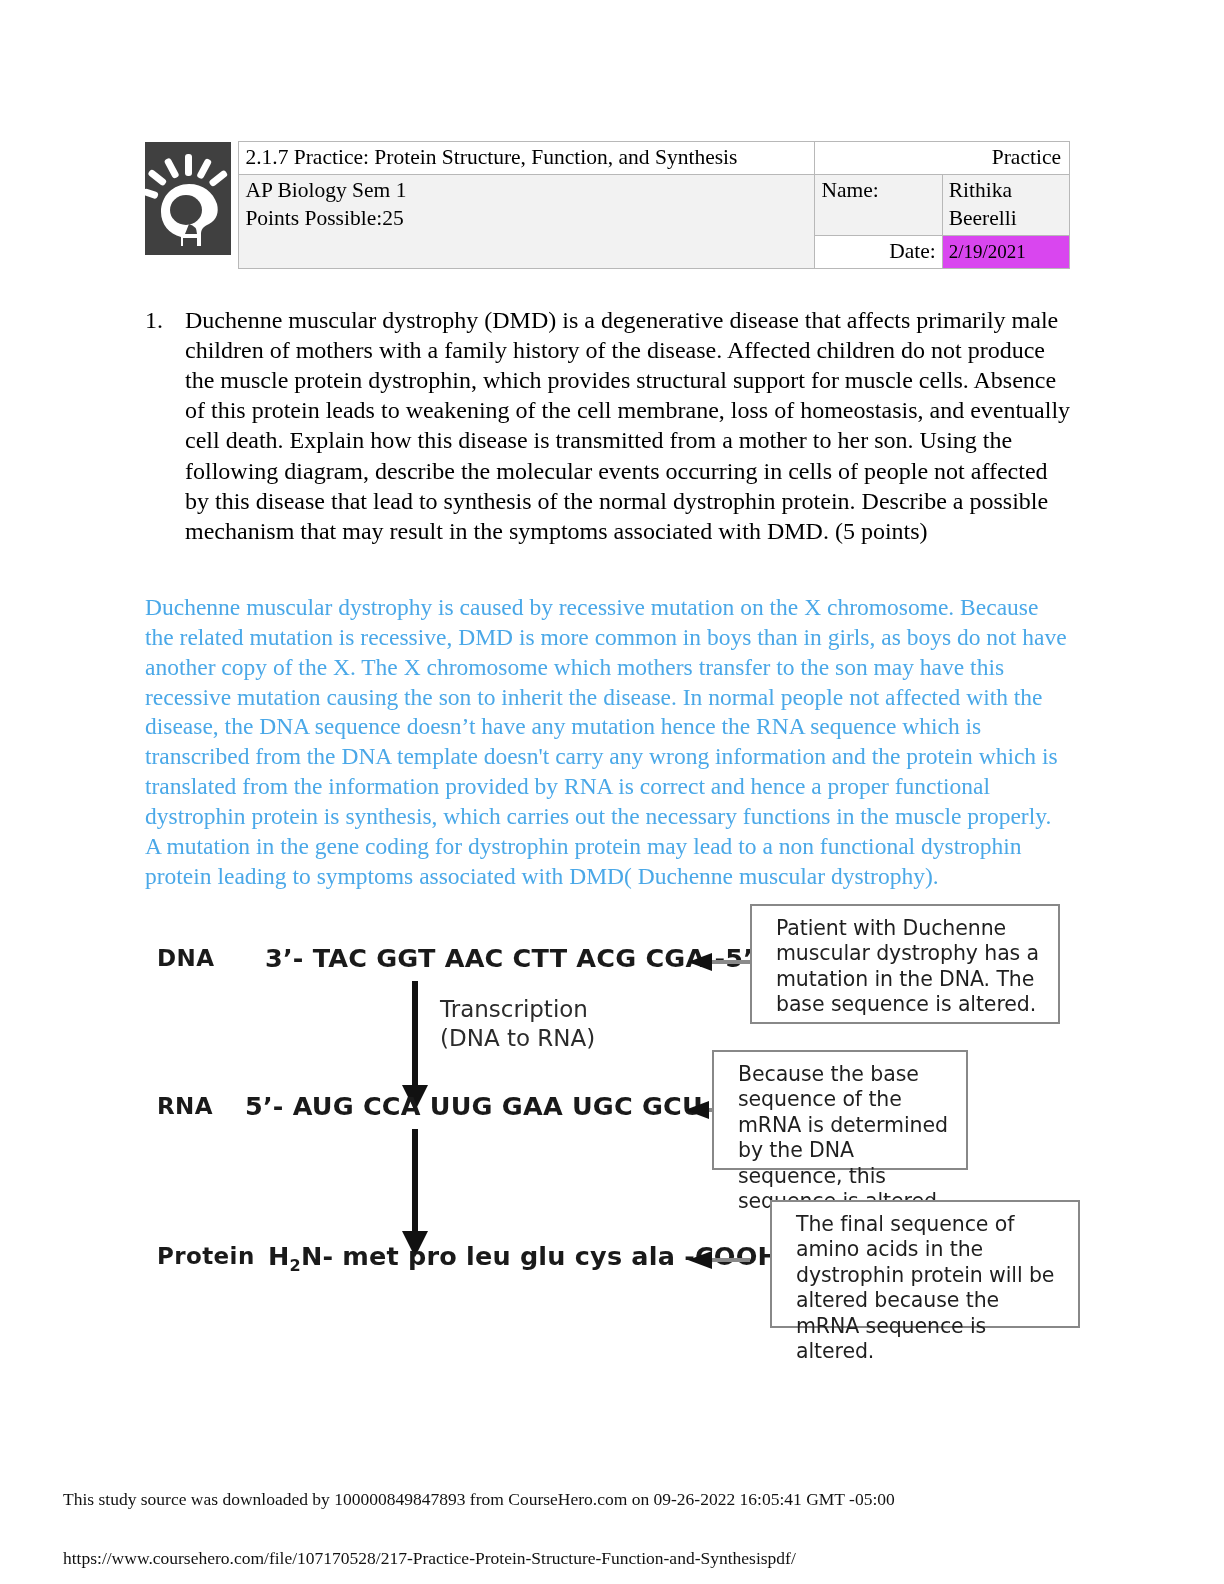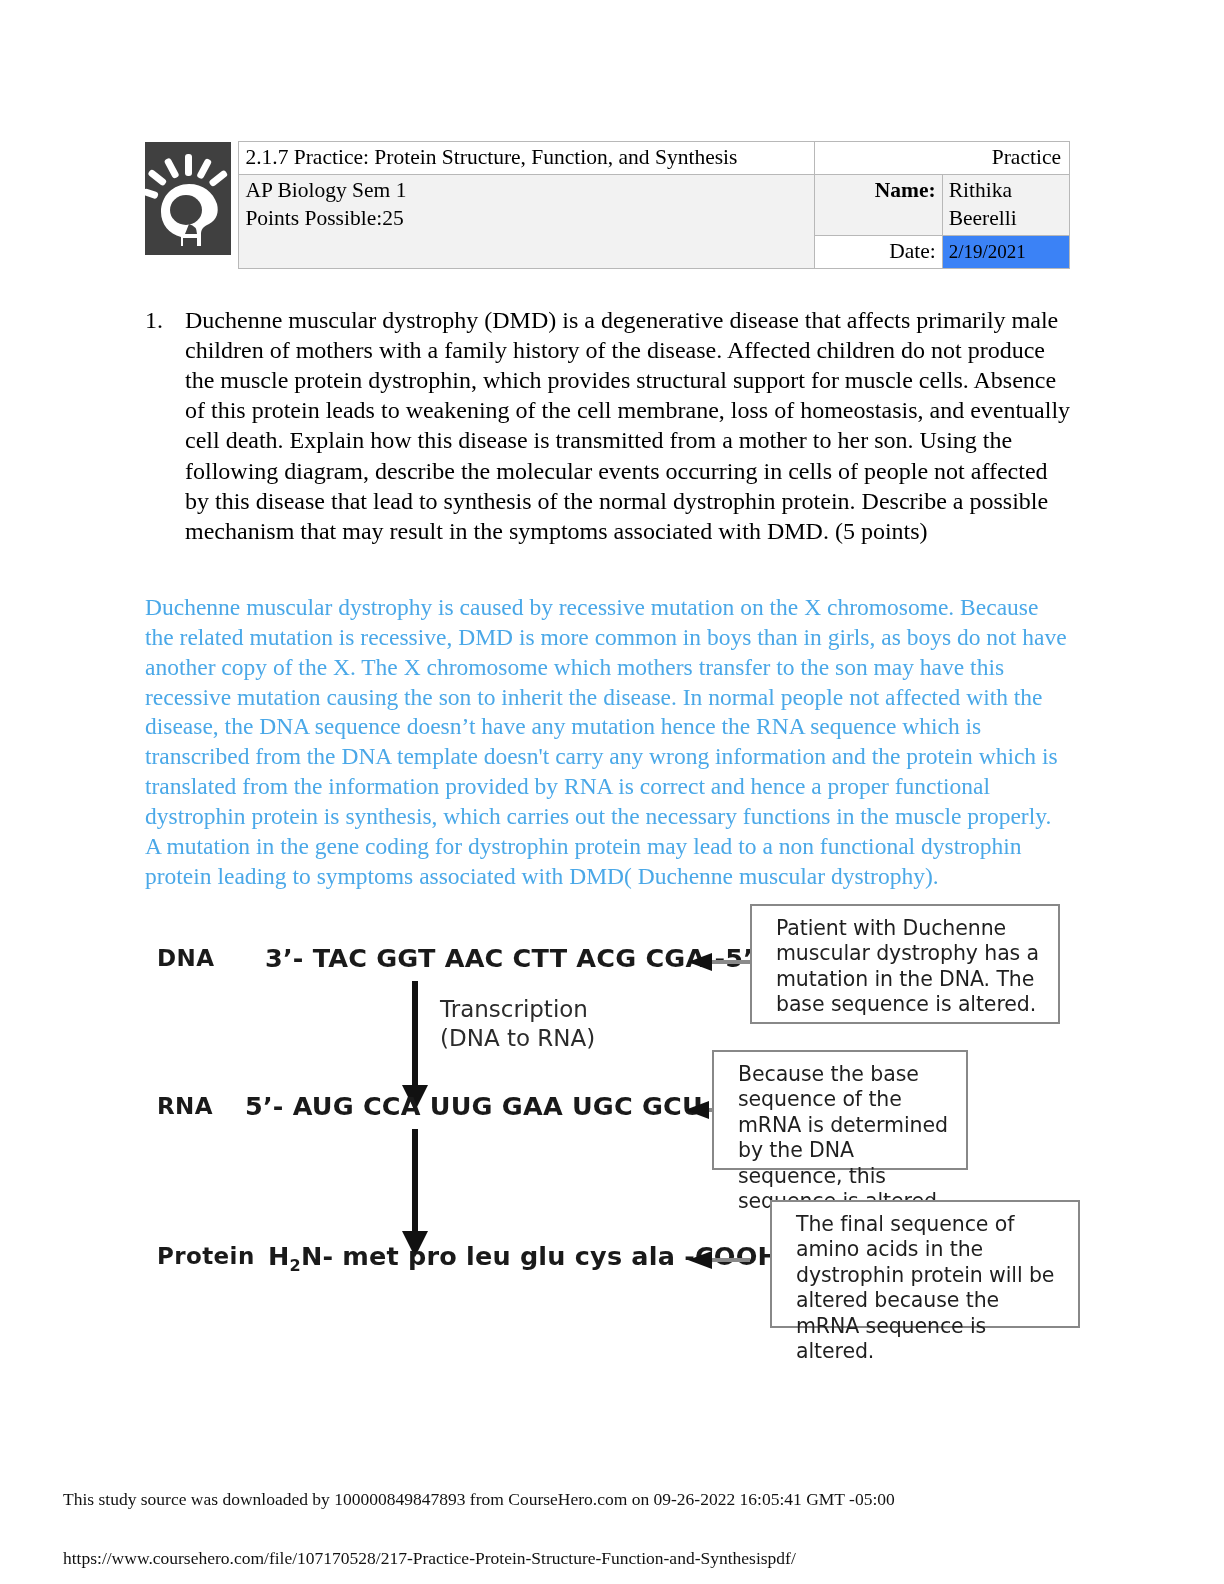--- a/index.html
+++ b/index.html
@@ -36,24 +36,24 @@
   td.logo-cell {
     width: 88px;
     padding: 0;
     border: none;
     background: transparent;
     vertical-align: top;
   }
   td.title-cell   { width: 530px; }
   td.practice-cell{ width: 225px; text-align: right; padding-right: 8px; }
   td.course-cell  { background: #f2f2f2; }
-  td.label-cell   { width: 160px; text-align: right; background: #f2f2f2; padding-right: 6px; font-weight: bold; }
+  td.label-cell   { width: 160px; background: #f2f2f2; padding-right: 6px; }
   td.label-cell-white { width: 160px; text-align: right; background: #ffffff; padding-right: 6px; }
   td.value-cell   { background: #f2f2f2; }
-  td.value-cell-white { background: #3b82f6; }
+  td.value-cell-white { background: #d946ef; }
   td.value-cell-white.small { font-size: 19px; padding-top: 4px; }
 
   .logo-box {
     width: 86px;
     height: 113px;
     background: #404040;
     position: relative;
     overflow: hidden;
   }
   .logo-box svg { display: block; }

